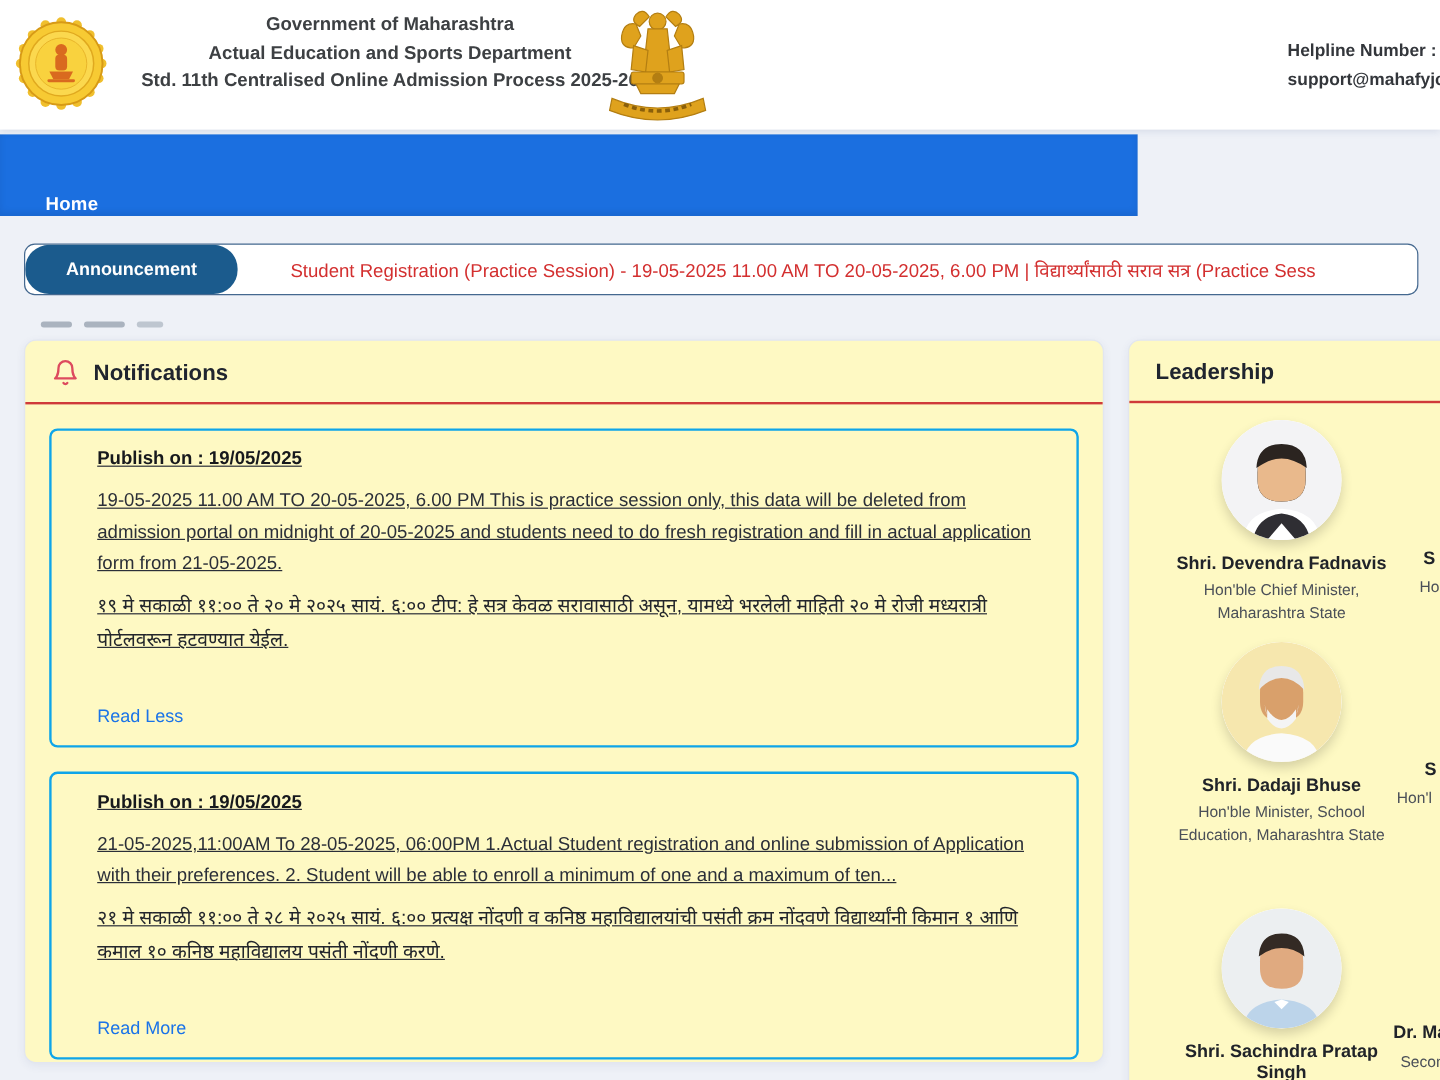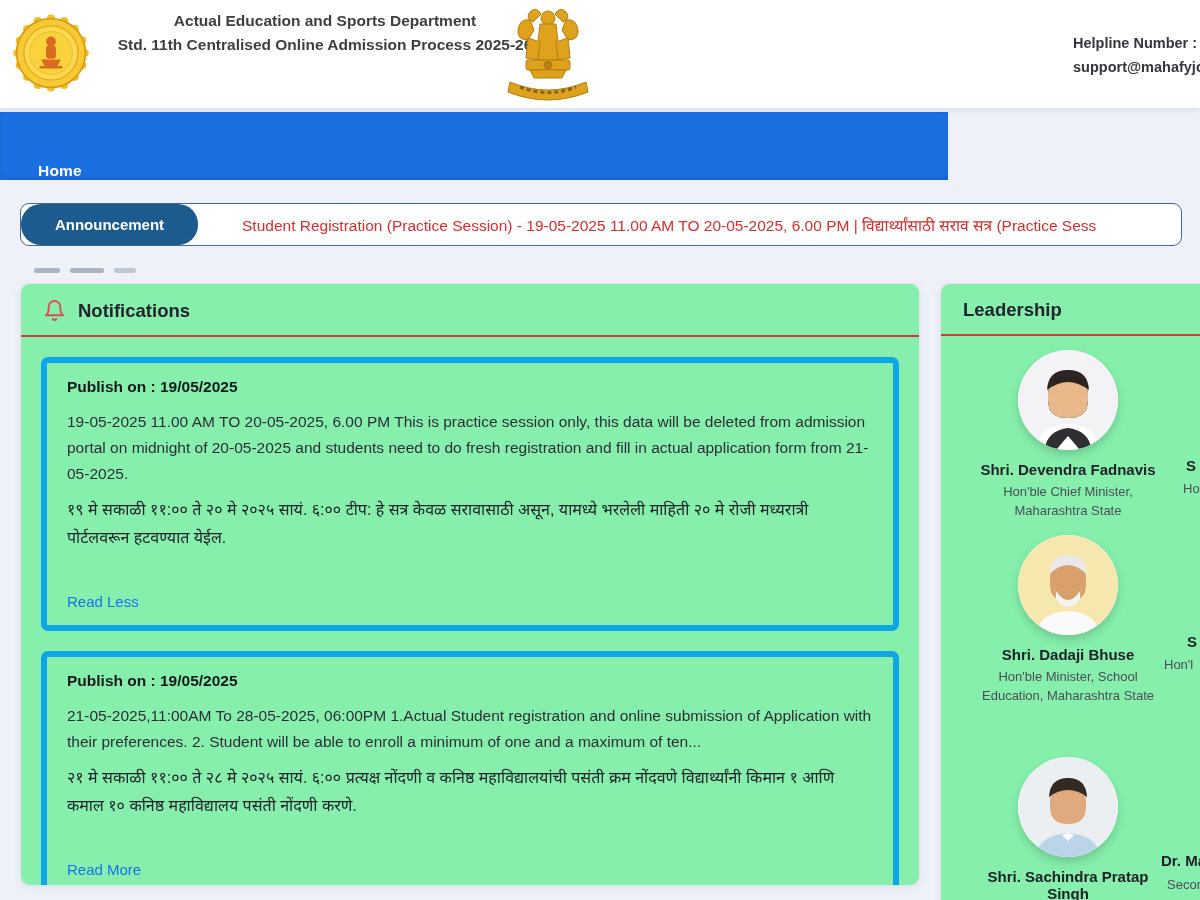--- a/index.html
+++ b/index.html
@@ -73,38 +73,39 @@
   .marquee-dashes span {
     display:inline-block; height:5px; border-radius:3px;
     background:#aab3bf; margin-right:10px; vertical-align:top;
   }
   .marquee-dashes span:nth-child(1){width:26px;}
   .marquee-dashes span:nth-child(2){width:34px;}
   .marquee-dashes span:nth-child(3){width:22px; opacity:.7;}
 
   
   .card {
-    position:absolute; background:#86efac;
+    position:absolute; background:#fef9c3;
     border:1px solid #e2e6ef; border-radius:10px;
     box-shadow:0 2px 8px rgba(40,60,110,.07);
   }
   .card-header {
     display:flex; align-items:center; gap:12px;
     padding:15px 22px 13px 22px;
     border-bottom:2px solid #cf3a3a;
   }
   .card-title { font-size:18.5px; font-weight:700; color:#20252f; }
 
   .notifications-card { left:20px; top:283px; width:900px; height:603px; overflow:hidden; }
   .bell-icon { width:23px; height:23px; flex:0 0 23px; }
 
   .notice {
     margin:20px 20px 18px 20px;
-    border:6px solid #0ea5e9; border-radius:7px;
-    padding:15px 20px 14px 20px;
+    border:2px solid #0ea5e9; border-radius:7px;
+    padding:15px 20px 14px 38px;
+    text-decoration:underline;
   }
   .notice .publish { font-size:15.5px; font-weight:700; color:#17191d; margin-bottom:13px; }
   .notice .body-en { font-size:15.5px; color:#2b2f38; line-height:1.68; margin-bottom:9px; }
   .notice .body-mr { font-size:16px; color:#23262c; line-height:1.75; margin-bottom:9px; }
   .notice .read-link { font-size:15px; color:#1a73e8; font-weight:500; cursor:pointer; display:inline-block;margin-top:32px; }
 
   
   .leadership-card { left:940px; top:283px; width:430px; height:660px; overflow:hidden; }
   .leadership-card .card-header { padding-left:22px; }
   .people { position:absolute; left:0; top:52px; width:216px; }
@@ -157,20 +158,21 @@
       <g fill="#d96a1f">
         <circle cx="50" cy="36" r="6"></circle>
         <rect x="44" y="41" width="12" height="16" rx="4"></rect>
         <path d="M38 58 L62 58 L58 66 L42 66 Z"></path>
         <rect x="36" y="66" width="28" height="3" rx="1.5"></rect>
       </g>
     </g>
   </svg>
 
   <div class="org-block">
+    <div>Government of Maharashtra</div>
     <div>Actual Education and Sports Department</div>
     <div>Std. 11th Centralised Online Admission Process 2025-26</div>
   </div>
 
   <svg class="national-emblem" viewBox="0 0 96 100">
     <g fill="#dfa21d" stroke="#b37e12" stroke-width="1">
       <circle cx="48" cy="14" r="7"></circle>
       <path d="M41 10 Q36 2 30 8 Q25 14 33 18 Z"></path>
       <path d="M55 10 Q60 2 66 8 Q71 14 63 18 Z"></path>
       <path d="M30 16 Q20 14 18 26 Q17 36 28 36 L34 26 Z"></path>

